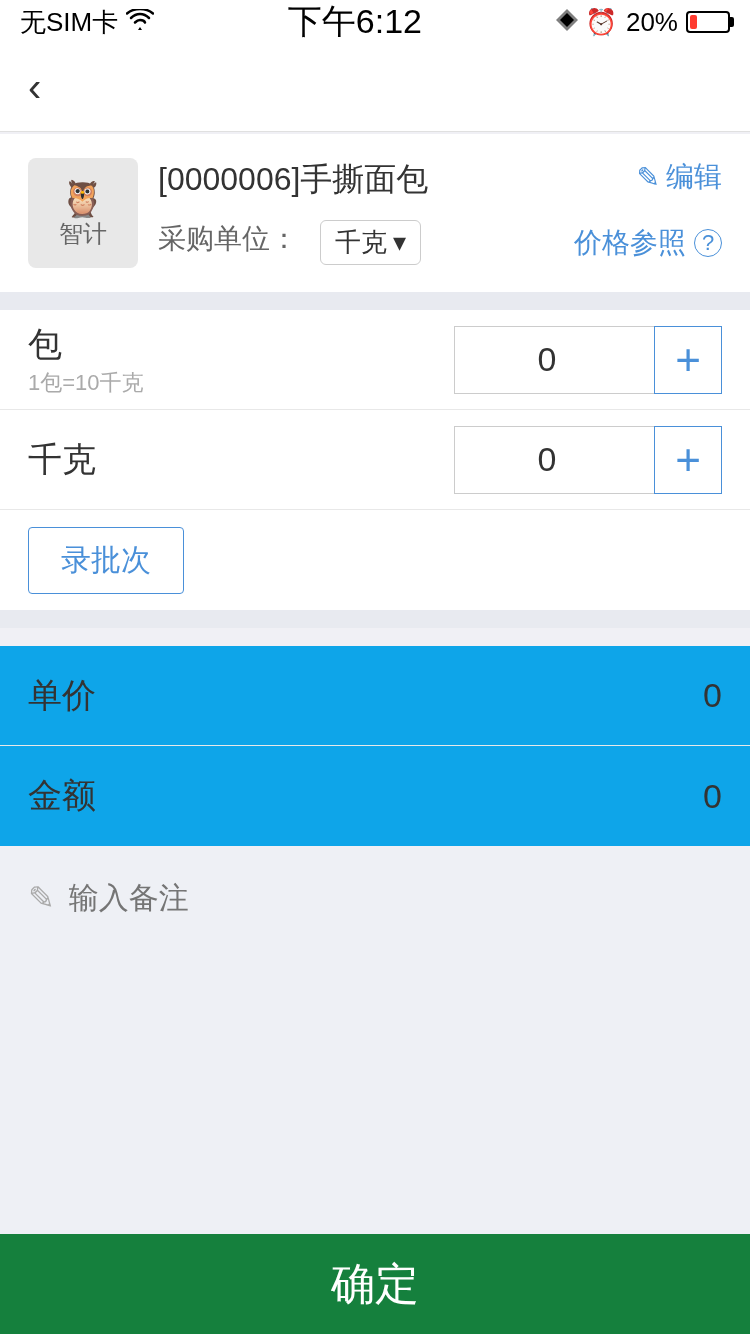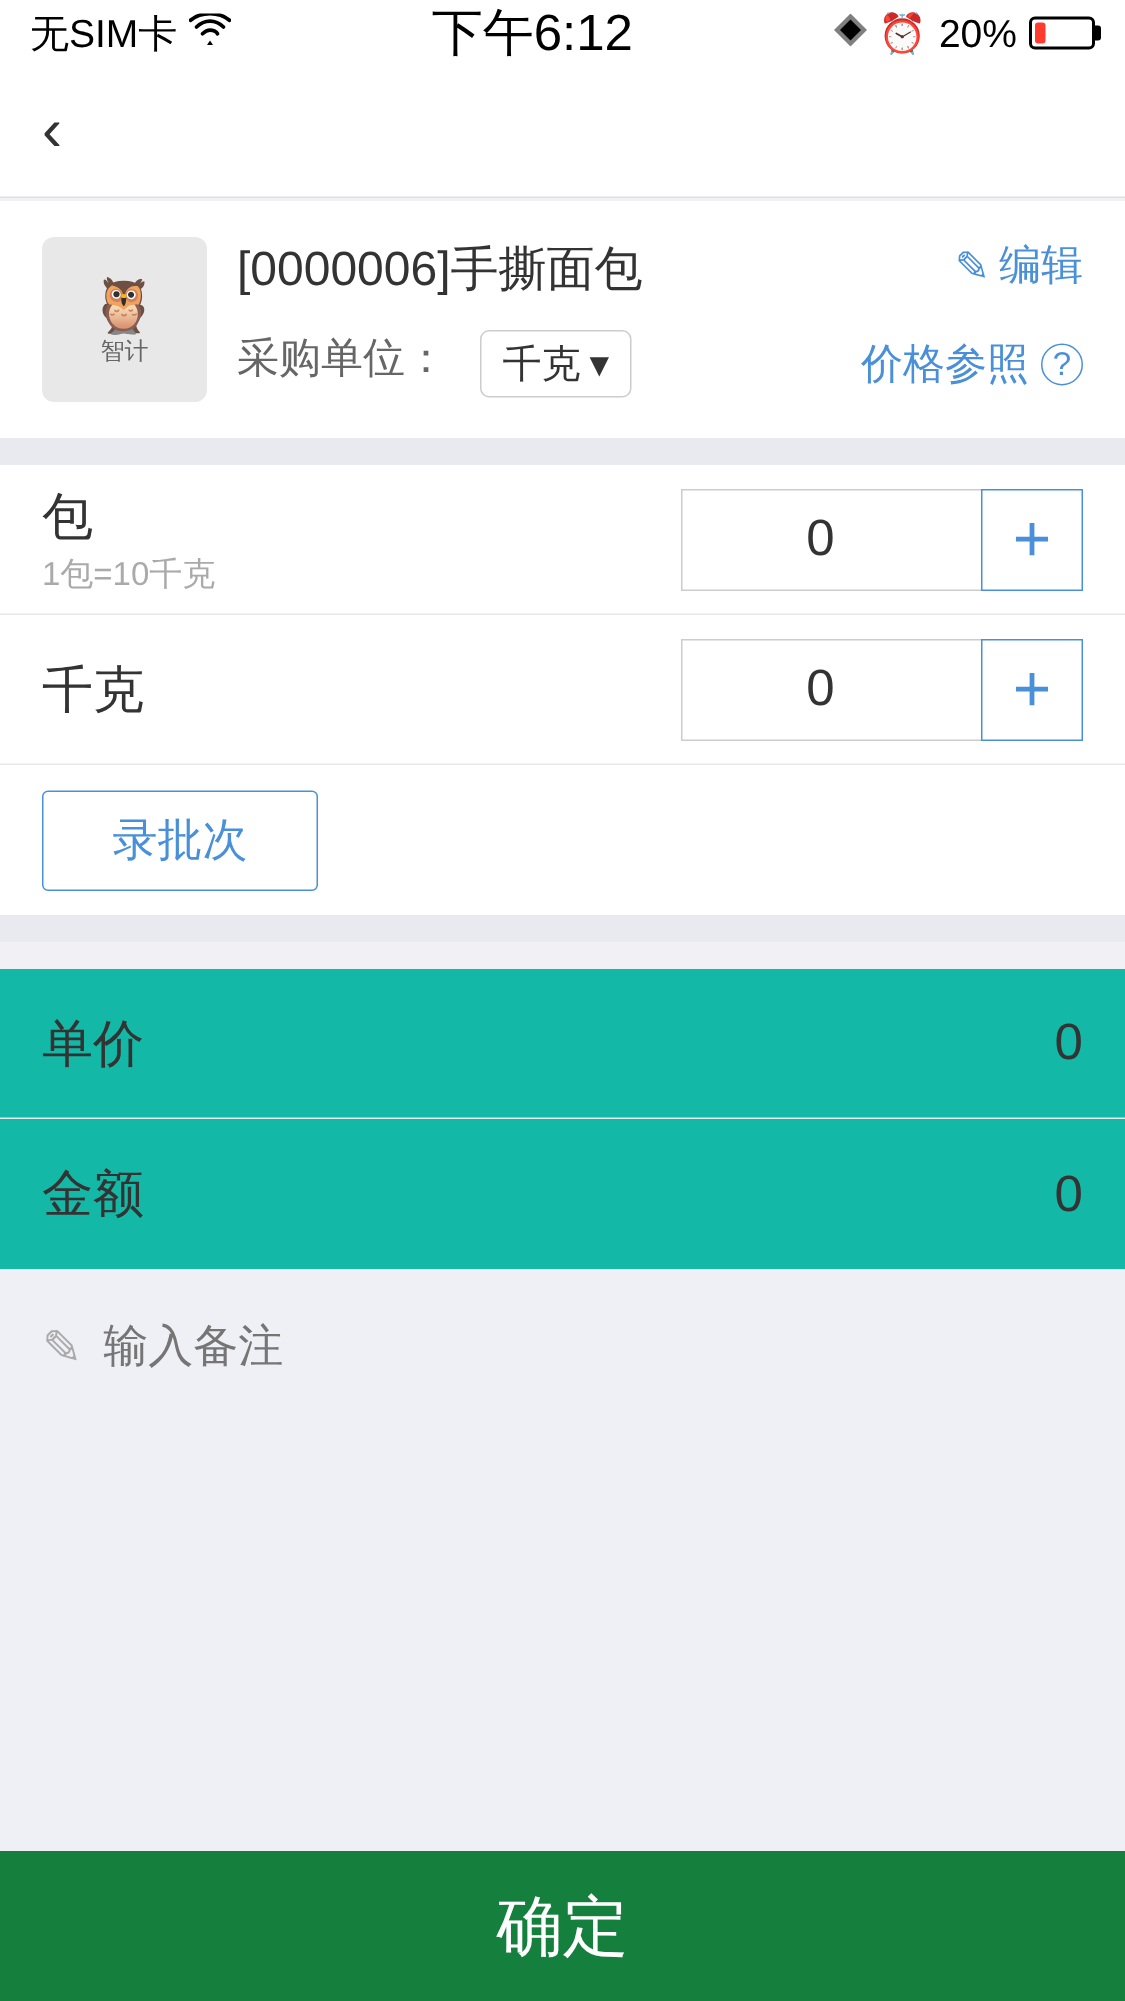--- a/index.html
+++ b/index.html
@@ -248,30 +248,30 @@
       height: 100px;
       background: #fff;
     }
     .summary-text {
       font-size: 32px;
       color: #333;
     }
     .record-btn {
       border: 1px solid #4a90d9;
       color: #4a90d9;
-      padding: 12px 46px;
+      padding: 12px 32px;
       font-size: 30px;
       border-radius: 4px;
       cursor: pointer;
       background: #fff;
     }
 
     
     .price-section {
-      background: #14b8a6;
+      background: #0ea5e9;
       margin-top: 18px;
       text-align: right;
     }
     .price-row {
       display: flex;
       align-items: center;
       justify-content: space-between;
       padding: 0 28px;
       height: 100px;
       border-bottom: 1px solid #e8e8e8;
@@ -378,21 +378,21 @@
   </div>
 
   <div class="nav-bar">
     <div class="nav-back">‹</div>
   </div>
 
   <div class="product-card">
     <div class="product-image">
       <div class="product-image-logo">
         <div style="font-size:36px;">🦉</div>
-        <div style="font-size:16px;color:#666;">智计</div>
+        <div style="font-size:24px;color:#666;">智计</div>
       </div>
     </div>
     <div class="product-info">
       <div class="product-header">
         <div class="product-name">[0000006]手撕面包</div>
         <div class="edit-btn">
           <span>✎</span>
           <span>编辑</span>
         </div>
       </div>

